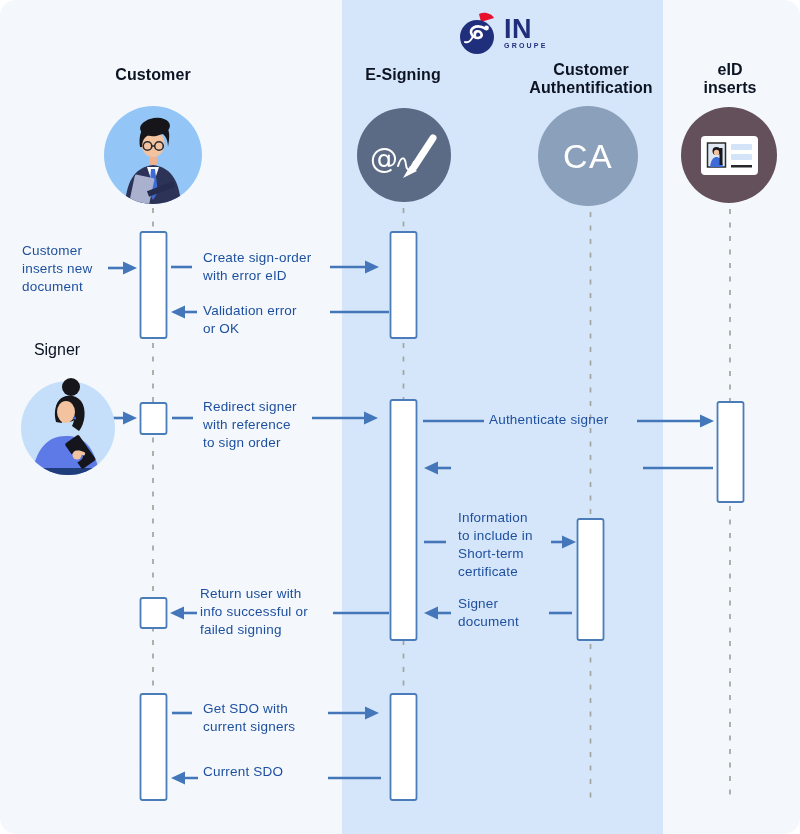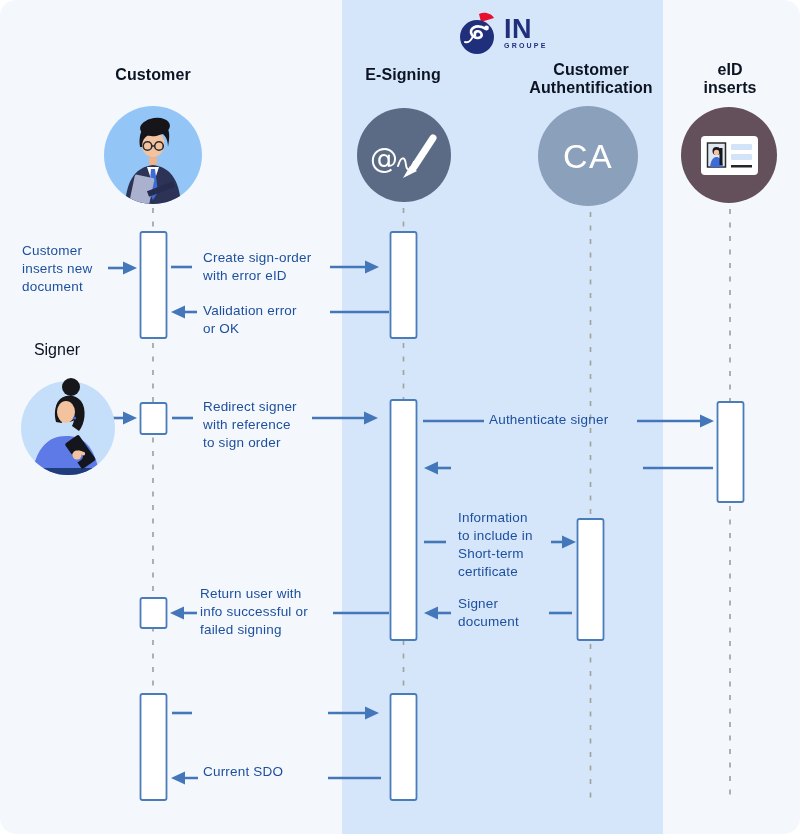--- a/index.html
+++ b/index.html
@@ -229,14 +229,16 @@
   <div class="msg" style="left:489px;top:411px;">Authenticate signer</div>
   <div class="msg" style="left:458px;top:509px;">Information
 to include in
 Short-term
 certificate</div>
   <div class="msg" style="left:458px;top:595px;">Signer
 document</div>
   <div class="msg" style="left:200px;top:585px;">Return user with
 info successful or
 failed signing</div>
+  <div class="msg" style="left:203px;top:700px;">Get SDO with
+current signers</div>
   <div class="msg" style="left:203px;top:763px;">Current SDO</div>
 </div>
 
 </body></html>

